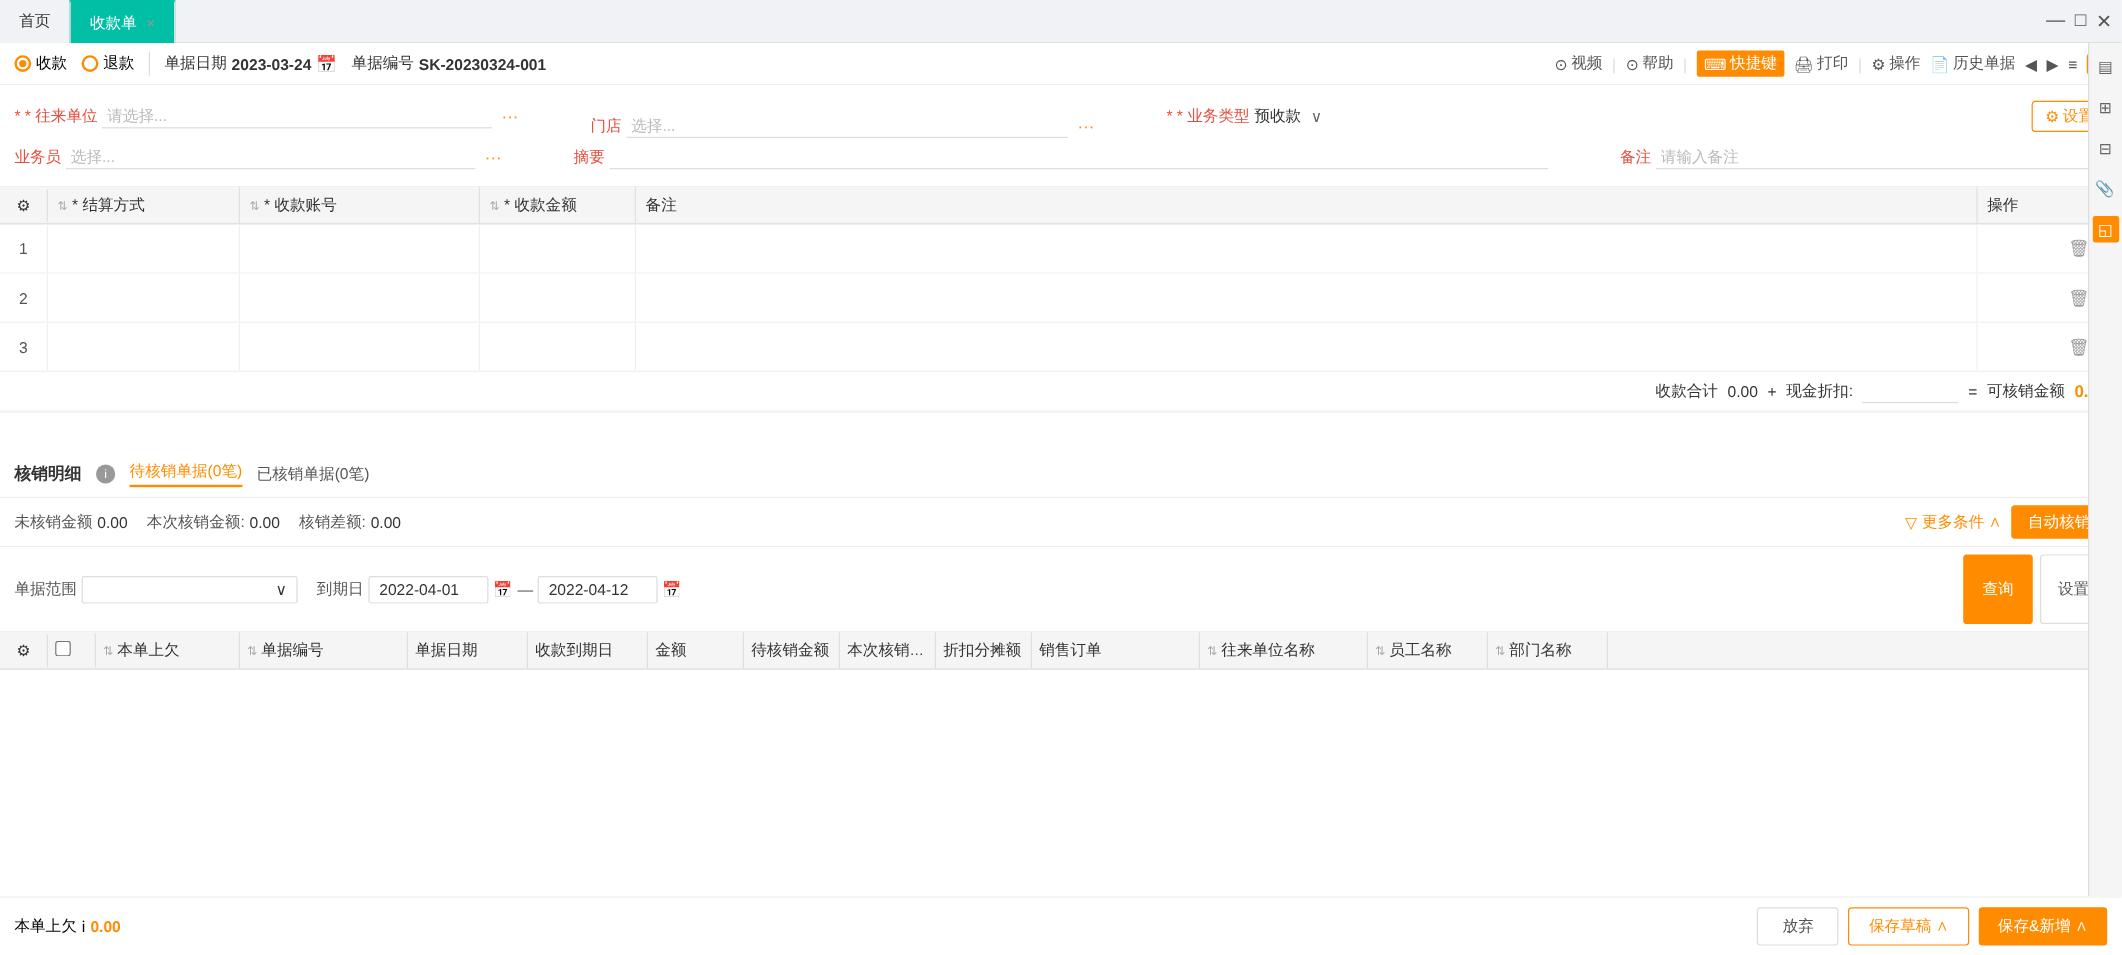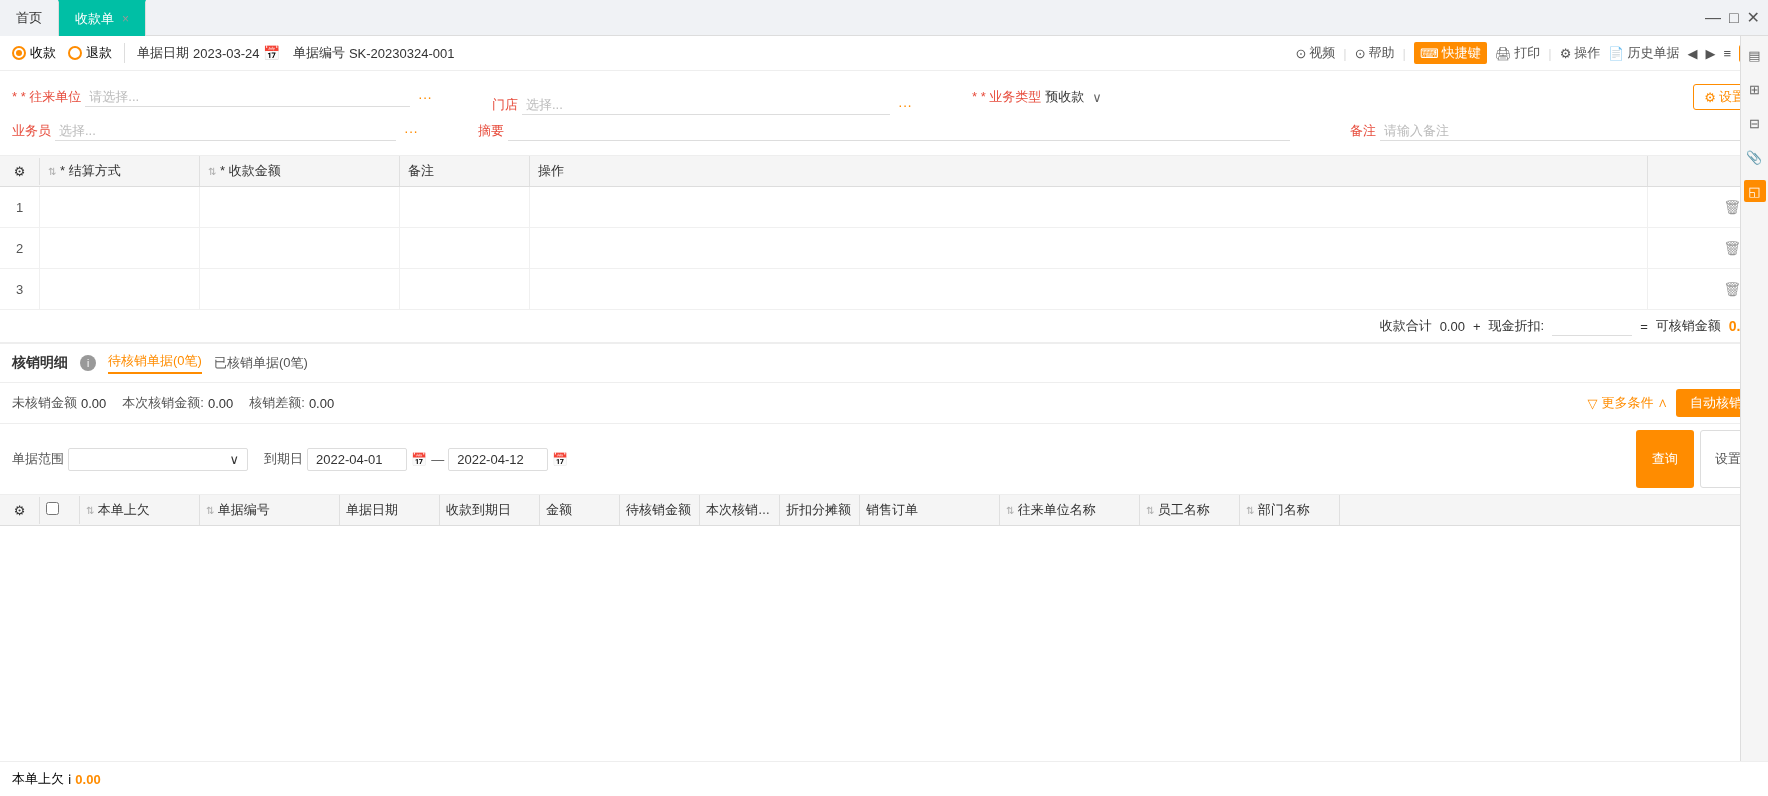--- a/index.html
+++ b/index.html
@@ -31,21 +31,21 @@
     .toolbar {
       display: flex; align-items: center; padding: 6px 12px; border-bottom: 1px solid #eee;
       background: #fff; gap: 12px; flex-shrink: 0;
     }
     .radio-group { display: flex; align-items: center; gap: 12px; }
     .radio-item { display: flex; align-items: center; gap: 4px; cursor: pointer; }
     .radio-dot { width: 14px; height: 14px; border-radius: 50%; border: 2px solid #ff8c00; display: flex; align-items: center; justify-content: center; }
     .radio-dot.active::after { content: ''; width: 6px; height: 6px; background: #ff8c00; border-radius: 50%; }
     .toolbar-field { display: flex; align-items: center; gap: 4px; }
     .toolbar-label { color: #333; font-size: 13px; }
-    .toolbar-value { color: #333; font-size: 13px; font-weight: 400; }
+    .toolbar-value { color: #333; font-size: 13px; font-weight: 700; }
     .toolbar-icon { color: #999; cursor: pointer; font-size: 14px; }
     .toolbar-divider { width: 1px; height: 20px; background: #ddd; }
     .toolbar-right { margin-left: auto; display: flex; align-items: center; gap: 8px; }
     .toolbar-action { display: flex; align-items: center; gap: 3px; cursor: pointer; color: #555; font-size: 12px; }
     .toolbar-action.active { background: #ff8c00; color: #fff; padding: 2px 6px; border-radius: 2px; }
 
     
     .form-area {
       padding: 8px 12px; border-bottom: 1px solid #eee; background: #fff; flex-shrink: 0;
     }
@@ -92,21 +92,21 @@
     }
     .summary-text { color: #333; font-size: 13px; }
     .summary-value { color: #333; font-size: 13px; font-weight: 500; }
     .summary-orange { color: #ff8c00; font-size: 14px; font-weight: bold; }
     .summary-input {
       width: 80px; border: none; border-bottom: 1px solid #ddd;
       padding: 2px 4px; font-size: 13px; outline: none;
     }
 
     
-    .verify-section { flex: 1; overflow: hidden; display: flex; flex-direction: column; }
+    .verify-section { flex: 1; overflow: hidden; display: flex; flex-direction: column; margin-top: 32px; }
     .verify-header {
       display: flex; align-items: center; padding: 8px 12px; border-bottom: 1px solid #eee;
       background: #fff; gap: 12px; flex-shrink: 0;
     }
     .verify-title { font-size: 14px; font-weight: bold; color: #333; }
     .verify-info-icon { width: 16px; height: 16px; border-radius: 50%; background: #999; color: #fff; display: flex; align-items: center; justify-content: center; font-size: 10px; cursor: pointer; }
     .verify-tab { color: #ff8c00; font-size: 13px; cursor: pointer; border-bottom: 2px solid #ff8c00; padding-bottom: 2px; }
     .verify-tab-inactive { color: #555; font-size: 13px; cursor: pointer; }
     .verify-stats { display: flex; align-items: center; padding: 6px 12px; background: #fff; gap: 16px; flex-shrink: 0; border-bottom: 1px solid #eee; }
     .stat-item { display: flex; align-items: center; gap: 4px; }
@@ -320,20 +320,24 @@
     <div class="table-header">
       <div class="th th-gear">
         <span>⚙</span>
       </div>
       <div class="th">
         <span style="color:#aaa;font-size:10px;">⇅</span>
         <span>* 结算方式</span>
       </div>
       <div class="th">
         <span style="color:#aaa;font-size:10px;">⇅</span>
+        <span>* 收款账号</span>
+      </div>
+      <div class="th">
+        <span style="color:#aaa;font-size:10px;">⇅</span>
         <span>* 收款金额</span>
       </div>
       <div class="th">
         <span>备注</span>
       </div>
       <div class="th">
         <span>操作</span>
       </div>
     </div>
 
@@ -499,20 +503,29 @@
   </div>
 
 </div>
 
 <div class="bottom-bar">
   <div class="bottom-info">
     <span>本单上欠</span>
     <span>ℹ</span>
     <span style="color:#ff8c00;font-weight:bold;">0.00</span>
   </div>
+  <div class="bottom-right">
+    <button class="discard-btn">放弃</button>
+    <button class="draft-btn">
+      <span>保存草稿 ∧</span>
+    </button>
+    <button class="save-new-btn">
+      <span>保存&amp;新增 ∧</span>
+    </button>
+  </div>
 </div>
 
 <div class="right-sidebar">
   <div class="sidebar-icon">▤</div>
   <div class="sidebar-icon">⊞</div>
   <div class="sidebar-icon">⊟</div>
   <div class="sidebar-icon">📎</div>
   <div class="sidebar-icon active">◱</div>
 </div>
 

